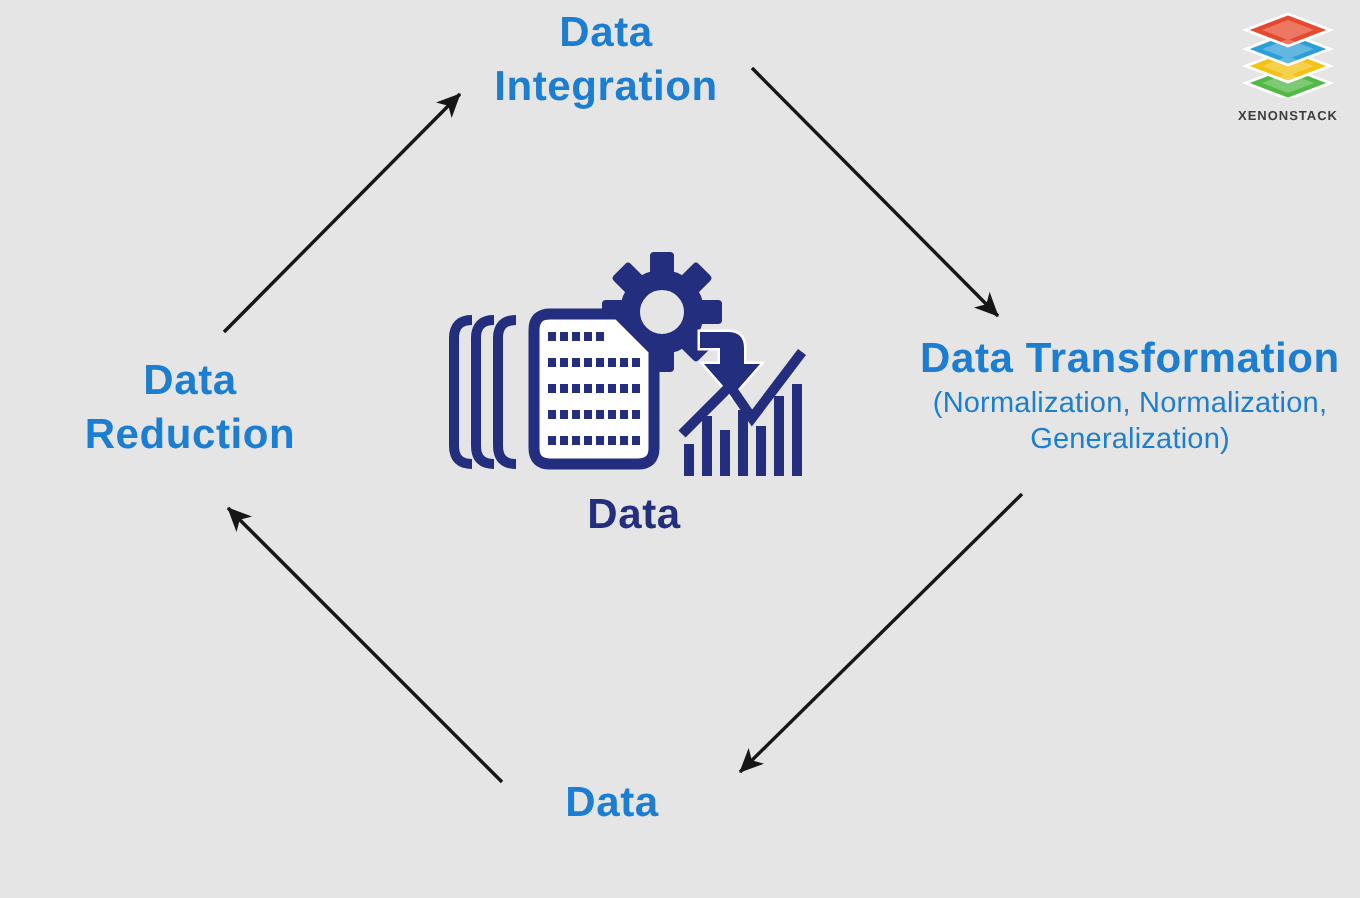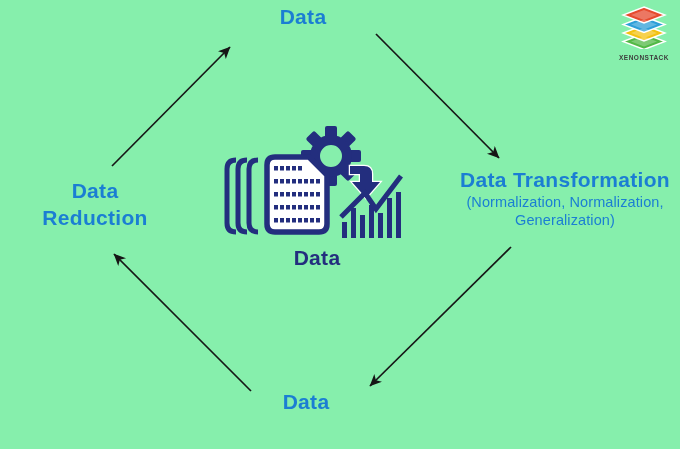--- a/index.html
+++ b/index.html
@@ -1,17 +1,17 @@
 <!DOCTYPE html>
 <html><head>
 <meta charset="utf-8">
 <style>
   html,body{margin:0;padding:0;background:#fff;}
   .canvas{
-    position:relative;width:680px;height:449px;background:#86efac;
+    position:relative;width:680px;height:449px;background:#e5e5e5;
     font-family:"Liberation Sans",sans-serif;overflow:hidden;
   }
   .arrows{position:absolute;left:0;top:0;}
   .node{
     position:absolute;text-align:center;color:#1b7ed3;
     font-size:21px;font-weight:600;line-height:27px;letter-spacing:.3px;
   }
   .node .sub{
     display:block;font-size:14.5px;font-weight:500;line-height:18px;letter-spacing:.1px;
   }
@@ -39,20 +39,21 @@
       </marker>
     </defs>
     <line x1="112" y1="166" x2="230" y2="47" stroke="#161616" stroke-width="1.7" marker-end="url(#ah)"></line>
     <line x1="376" y1="34" x2="499" y2="158" stroke="#161616" stroke-width="1.7" marker-end="url(#ah)"></line>
     <line x1="511" y1="247" x2="370" y2="386" stroke="#161616" stroke-width="1.7" marker-end="url(#ah)"></line>
     <line x1="251" y1="391" x2="114" y2="254" stroke="#161616" stroke-width="1.7" marker-end="url(#ah)"></line>
   </svg>
 
   <div class="node" style="left:213px;top:3px;width:180px;">
     <span class="line">Data</span>
+    <span class="line">Integration</span>
   </div>
 
   <div class="node" style="left:435px;top:166px;width:260px;">
     <span class="line">Data Transformation</span>
     <span class="sub">(Normalization, Normalization,</span>
     <span class="sub">Generalization)</span>
   </div>
 
   <div class="node" style="left:15px;top:177px;width:160px;">
     <span class="line">Data</span>

